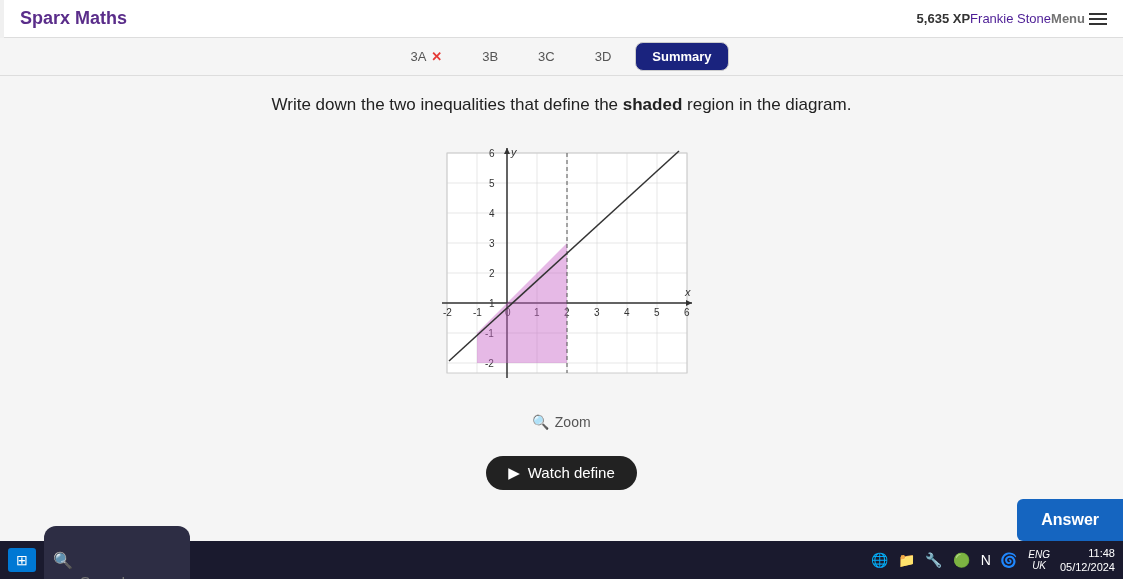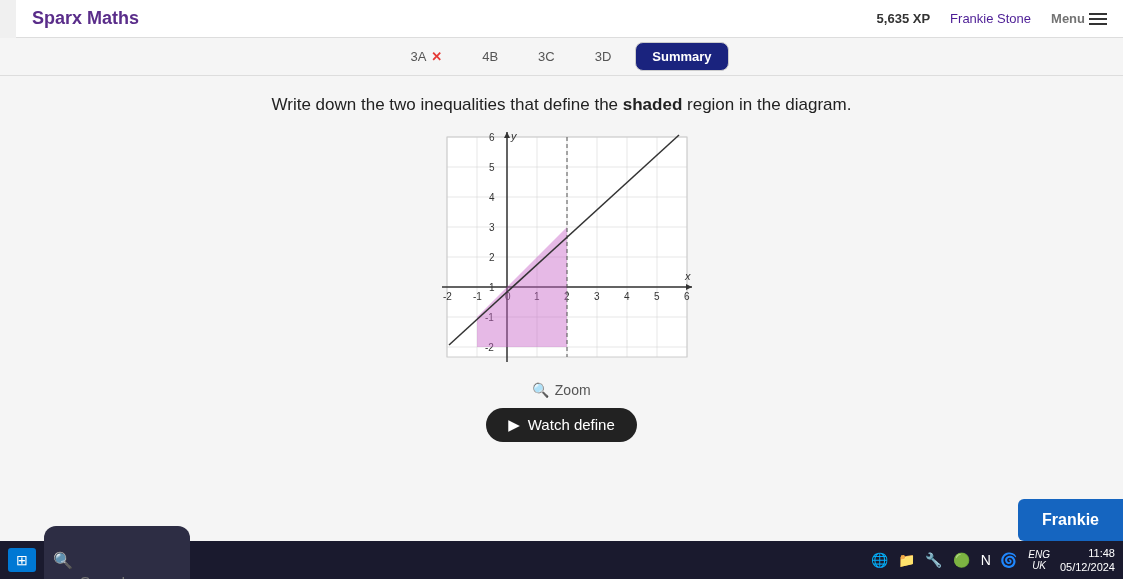--- a/index.html
+++ b/index.html
@@ -8,21 +8,21 @@
       height: 579px;
       background: #f0f0f0;
       font-family: Arial, sans-serif;
       overflow: hidden;
       position: relative;
     }
 
     
     .top-bar {
       position: absolute;
-      top: 0; left: 16px; right: 0;
+      top: 0; left: 4px; right: 0;
       height: 38px;
       background: #fff;
       display: flex;
       align-items: center;
       justify-content: space-between;
       padding: 0 16px;
       border-bottom: 1px solid #ddd;
       z-index: 10;
     }
     .top-bar-left {
@@ -31,21 +31,21 @@
       gap: 4px;
     }
     .logo-text {
       font-weight: 900;
       font-size: 18px;
       color: #5a2d8a;
     }
     .top-bar-right {
       display: flex;
       align-items: center;
-      gap: 20px;
+      gap: 0;
     }
     .xp-text {
       font-size: 13px;
       font-weight: bold;
       color: #333;
     }
     .user-text {
       font-size: 13px;
       color: #4c1d95;
     }
@@ -113,20 +113,21 @@
 
     
     .main-content {
       position: absolute;
       top: 76px; left: 0; right: 0; bottom: 38px;
       background: #f5f5f5;
       display: flex;
       flex-direction: column;
       align-items: center;
       padding-top: 16px;
+      gap: 16px;
     }
 
     .question-text {
       font-size: 17px;
       color: #222;
       text-align: center;
       margin-bottom: 14px;
       line-height: 1.5;
     }
     .question-text strong {
@@ -272,21 +273,21 @@
     </div>
   </div>
 </div>
 
 <div class="nav-tabs">
   <div class="nav-tab crossed">
     <span>3A</span>
     <span class="cross-mark">✕</span>
   </div>
   <div class="nav-tab">
-    <span>4B</span>
+    <span>3B</span>
   </div>
   <div class="nav-tab">
     <span>3C</span>
   </div>
   <div class="nav-tab">
     <span>3D</span>
   </div>
   <div class="nav-tab summary-tab active">
     <span>Summary</span>
   </div>
@@ -363,21 +364,21 @@
     <span class="zoom-icon">🔍</span>
     <span>Zoom</span>
   </div>
 
   <button class="watch-video-btn">
     <span class="video-icon">▶</span>
     <span>Watch define</span>
   </button>
 
   <button class="answer-btn">
-    <span>Frankie</span>
+    <span>Answer</span>
   </button>
 </div>
 
 <div class="taskbar">
   <button class="taskbar-start">⊞</button>
   <div class="taskbar-search">
     <span>🔍</span>
     <input type="text" placeholder="Search" style="">
   </div>
   <div class="taskbar-icons">

